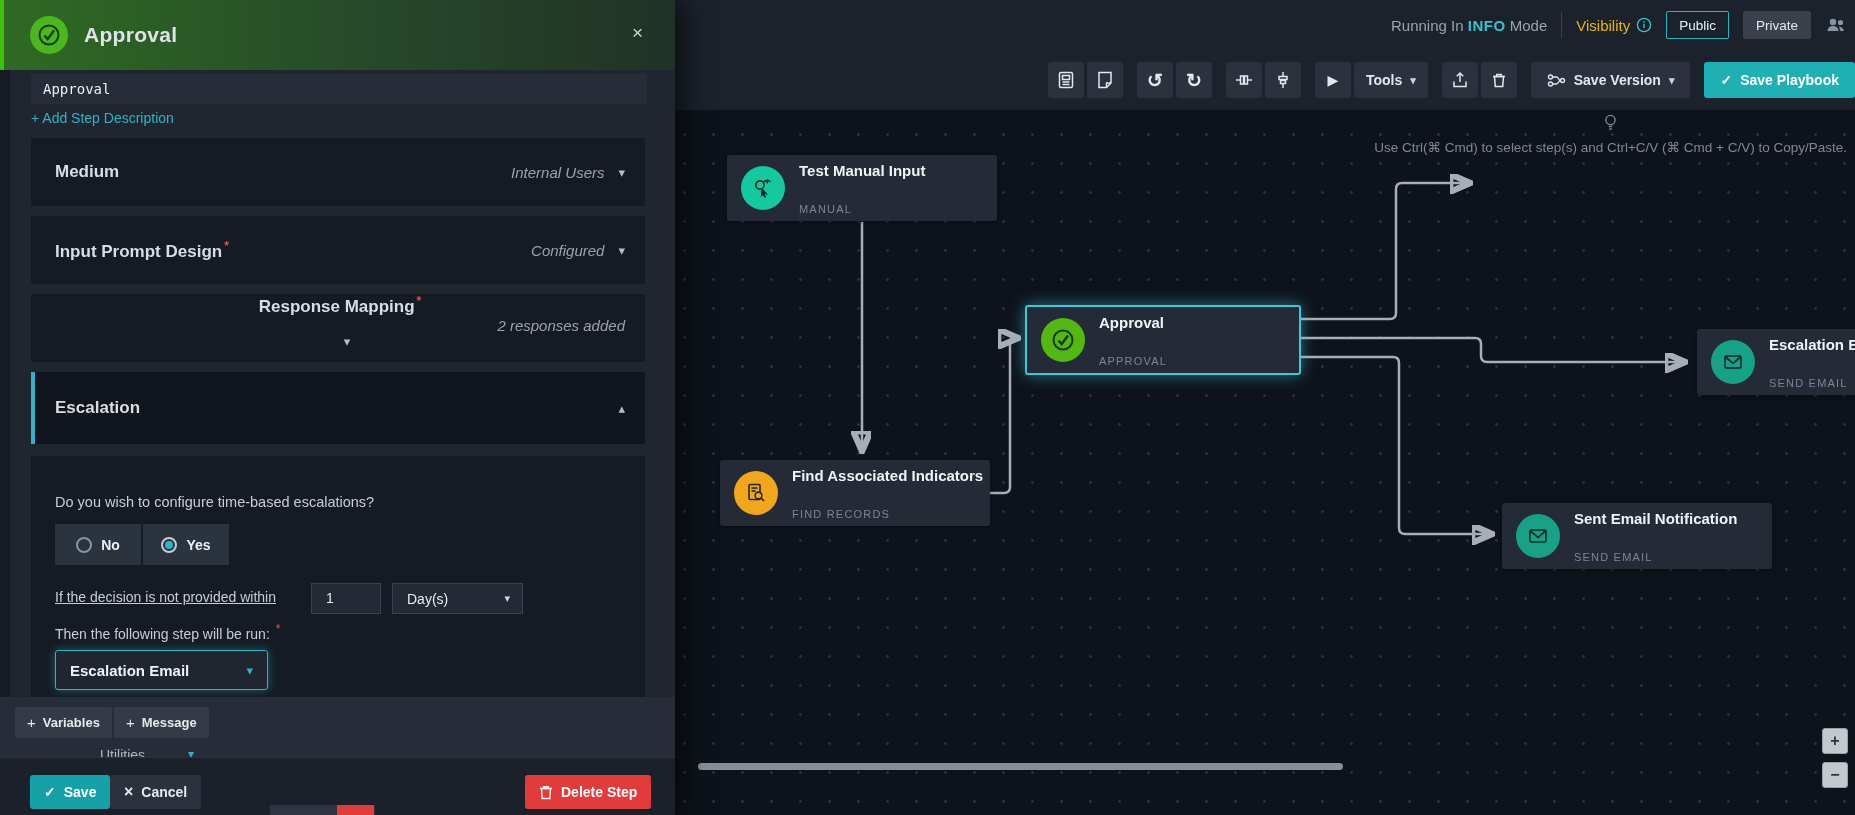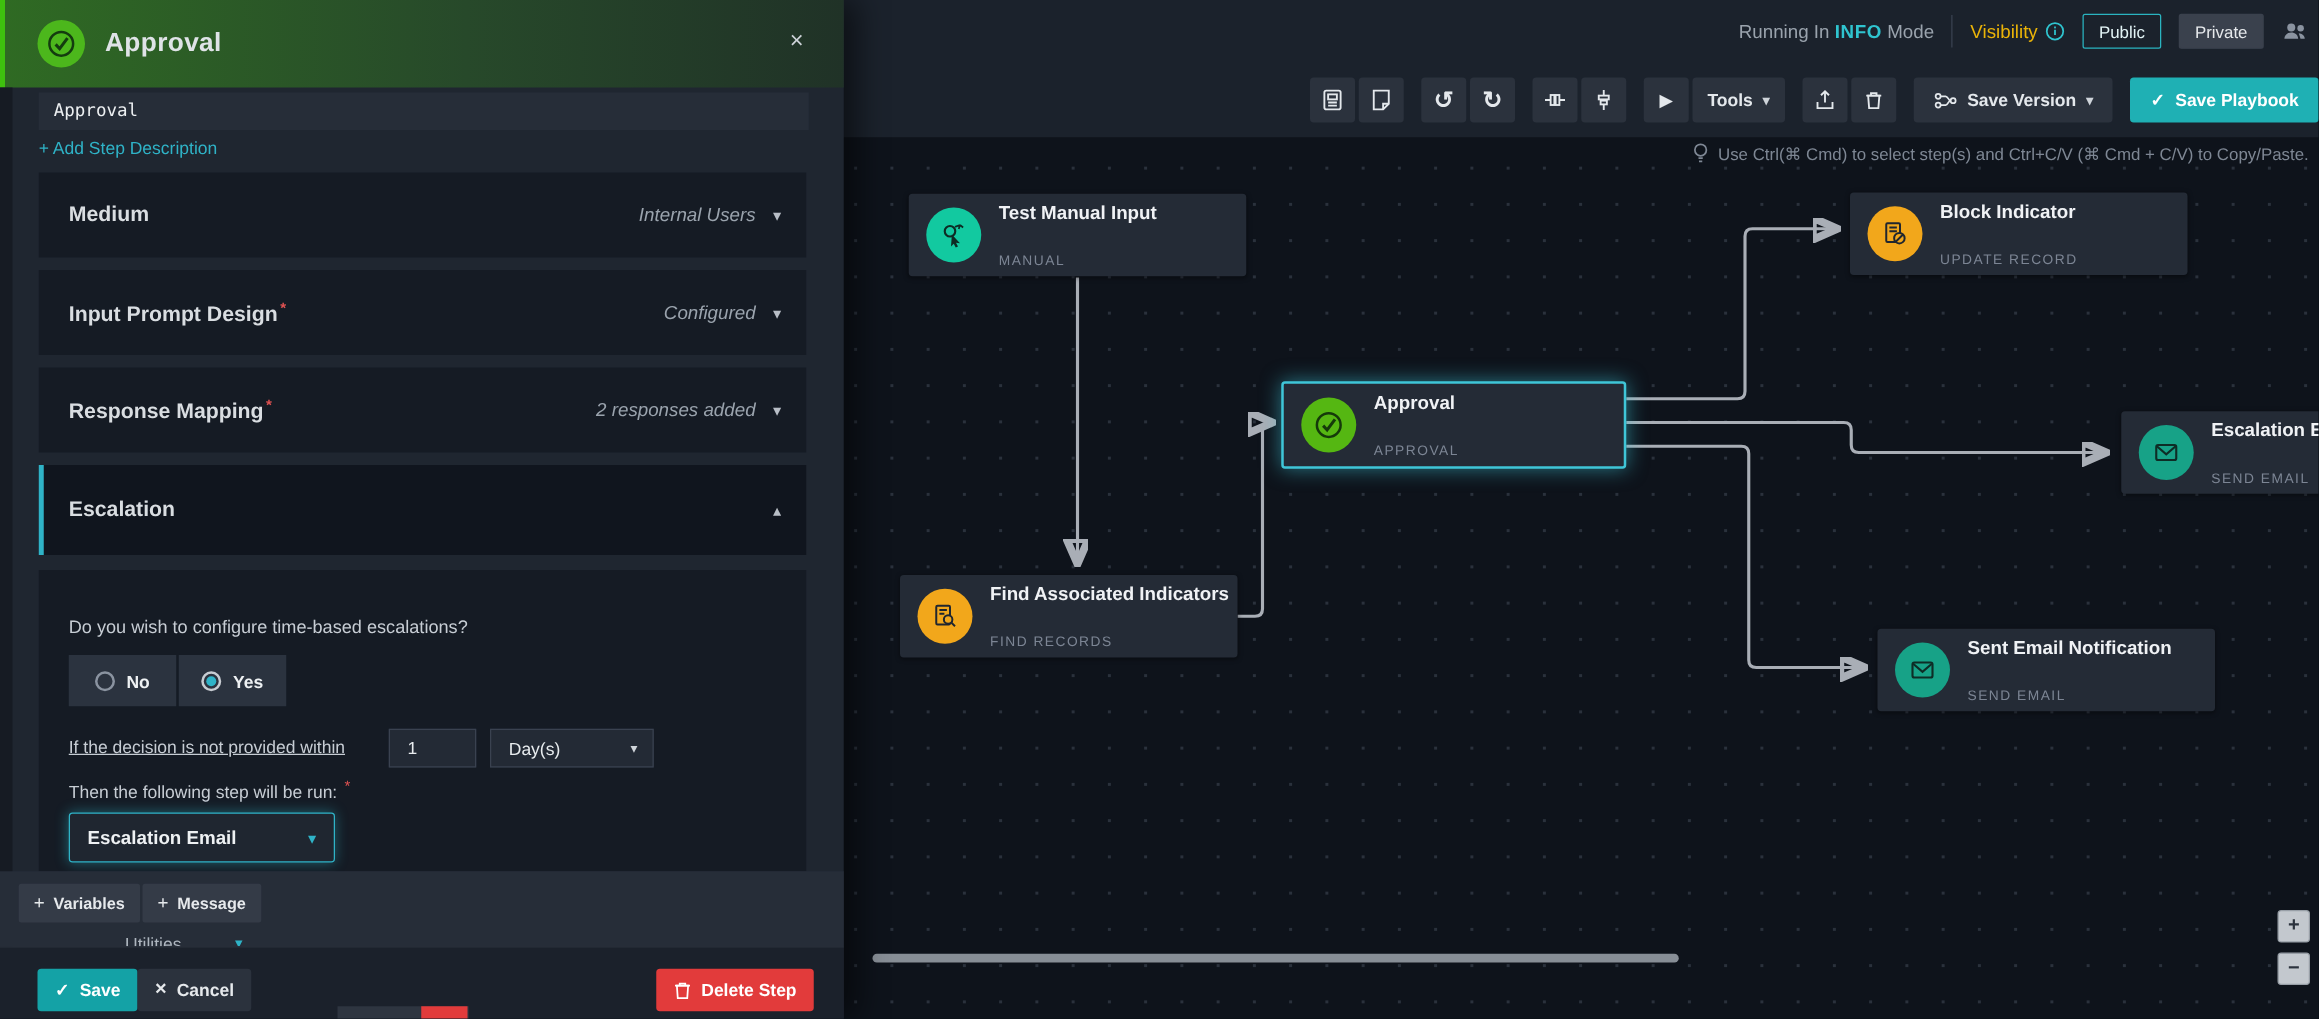--- a/index.html
+++ b/index.html
@@ -18,21 +18,21 @@
   .pill.public{border:1px solid #2ab4c0;color:#e3f4f6;background:transparent;}
   .pill.private{background:#3a414d;color:#e6e9ec;border:1px solid #3a414d;}
   .toolbar{position:absolute;top:62px;right:0;display:flex;align-items:center;gap:3px;}
   .tbtn{height:36px;min-width:36px;background:#2b323d;border-radius:3px;display:flex;align-items:center;
         justify-content:center;color:#e4e8ec;font-size:16px;cursor:pointer;box-sizing:border-box;padding:0 6px;}
   .tbtn.wide{padding:0 12px;font-size:14px;font-weight:bold;gap:8px;}
   .tbtn.primary{background:#1fb0b4;color:#fff;padding:0 16px;}
   .spacer8{width:8px;}
   .caret{font-size:11px;color:#cfd4da;}
   .hint{position:absolute;top:4px;right:8px;display:flex;align-items:center;gap:7px;
-        font-size:13.5px;color:#7e8794;}
+        font-size:13.5px;color:#7e8794;flex-direction:column;}
   
   .wires{position:absolute;left:0;top:0;pointer-events:none;}
   .wires path{stroke:#a9aeb6;stroke-width:2.5;fill:none;}
   
   .node{position:absolute;width:270px;height:66px;background:#242b36;border-radius:3px;
         display:flex;align-items:center;gap:14px;padding:0 14px;box-sizing:border-box;cursor:pointer;
         box-shadow:0 1px 4px rgba(0,0,0,.45);}
   .node.selected{border:2px solid #3fc6d8;box-shadow:0 0 16px rgba(62,198,216,.55);width:276px;height:70px;}
   .nicon{width:44px;height:44px;border-radius:50%;display:flex;align-items:center;justify-content:center;flex:none;}
   .ntxt{display:flex;flex-direction:column;min-width:0;gap:20px;}
@@ -240,35 +240,20 @@
             <path d="M12 4.5l4-1.5M16 3l-1 3.2M16 3l2.5 2" stroke-width="1.4"></path>
             <path d="M9.5 10.5 l6.5 7 -3.2-.4 1.6 3 -1.8.8 -1.6-3 -2.2 2.2z" fill="#0d2c24" stroke="none"></path>
           </svg>
       </span>
       <span class="ntxt">
           <span class="ntitle">Test Manual Input</span>
           <span class="nsub">MANUAL</span>
         </span>
     </div>
 
-    <div class="node" style="left:820px;top:44px;">
-      <span class="nicon" style="background:#f2a71b;">
-        <svg width="22" height="22" viewBox="0 0 22 22" fill="none" stroke="#20262f" stroke-width="1.6">
-            <rect x="4" y="2.5" width="11" height="15" rx="1"></rect>
-            <line x1="6.5" y1="6" x2="12.5" y2="6"></line>
-            <line x1="6.5" y1="9" x2="12.5" y2="9"></line>
-            <circle cx="14.5" cy="14.5" r="4.2" fill="#f2a71b"></circle>
-            <line x1="11.6" y1="17.4" x2="17.4" y2="11.6"></line>
-          </svg>
-      </span>
-      <span class="ntxt">
-          <span class="ntitle">Block Indicator</span>
-          <span class="nsub">UPDATE RECORD</span>
-        </span>
-    </div>
 
     <div class="node selected" style="left:365px;top:195px;">
       <span class="nicon" style="background:#55b712;">
         <svg width="26" height="26" viewBox="0 0 26 26" fill="none" stroke="#153a0a" stroke-width="2">
             <circle cx="13" cy="13" r="9.5"></circle>
             <path d="M8.5 13.5 l3.2 3.5 L18 8.5" stroke-width="2.4"></path>
           </svg>
       </span>
       <span class="ntxt">
           <span class="ntitle">Approval</span>
@@ -342,21 +327,21 @@
     <div class="card" style="top:138px;">
       <span class="clabel">Medium</span>
       <span class="cvalue">Internal Users</span>
       <span class="ccaret">▾</span>
     </div>
     <div class="card" style="top:216px;">
       <span class="clabel"><span>Input Prompt Design</span><span class="req">*</span></span>
       <span class="cvalue">Configured</span>
       <span class="ccaret">▾</span>
     </div>
-    <div class="card" style="top:294px;">
+    <div class="card" style="top:294px;flex-direction:column;">
       <span class="clabel"><span>Response Mapping</span><span class="req">*</span></span>
       <span class="cvalue">2 responses added</span>
       <span class="ccaret">▾</span>
     </div>
     <div class="card expanded" style="top:372px;">
       <span class="clabel">Escalation</span>
       <span class="ccaret" style="margin-left:auto;">▴</span>
     </div>
 
     <div class="esc-body">

